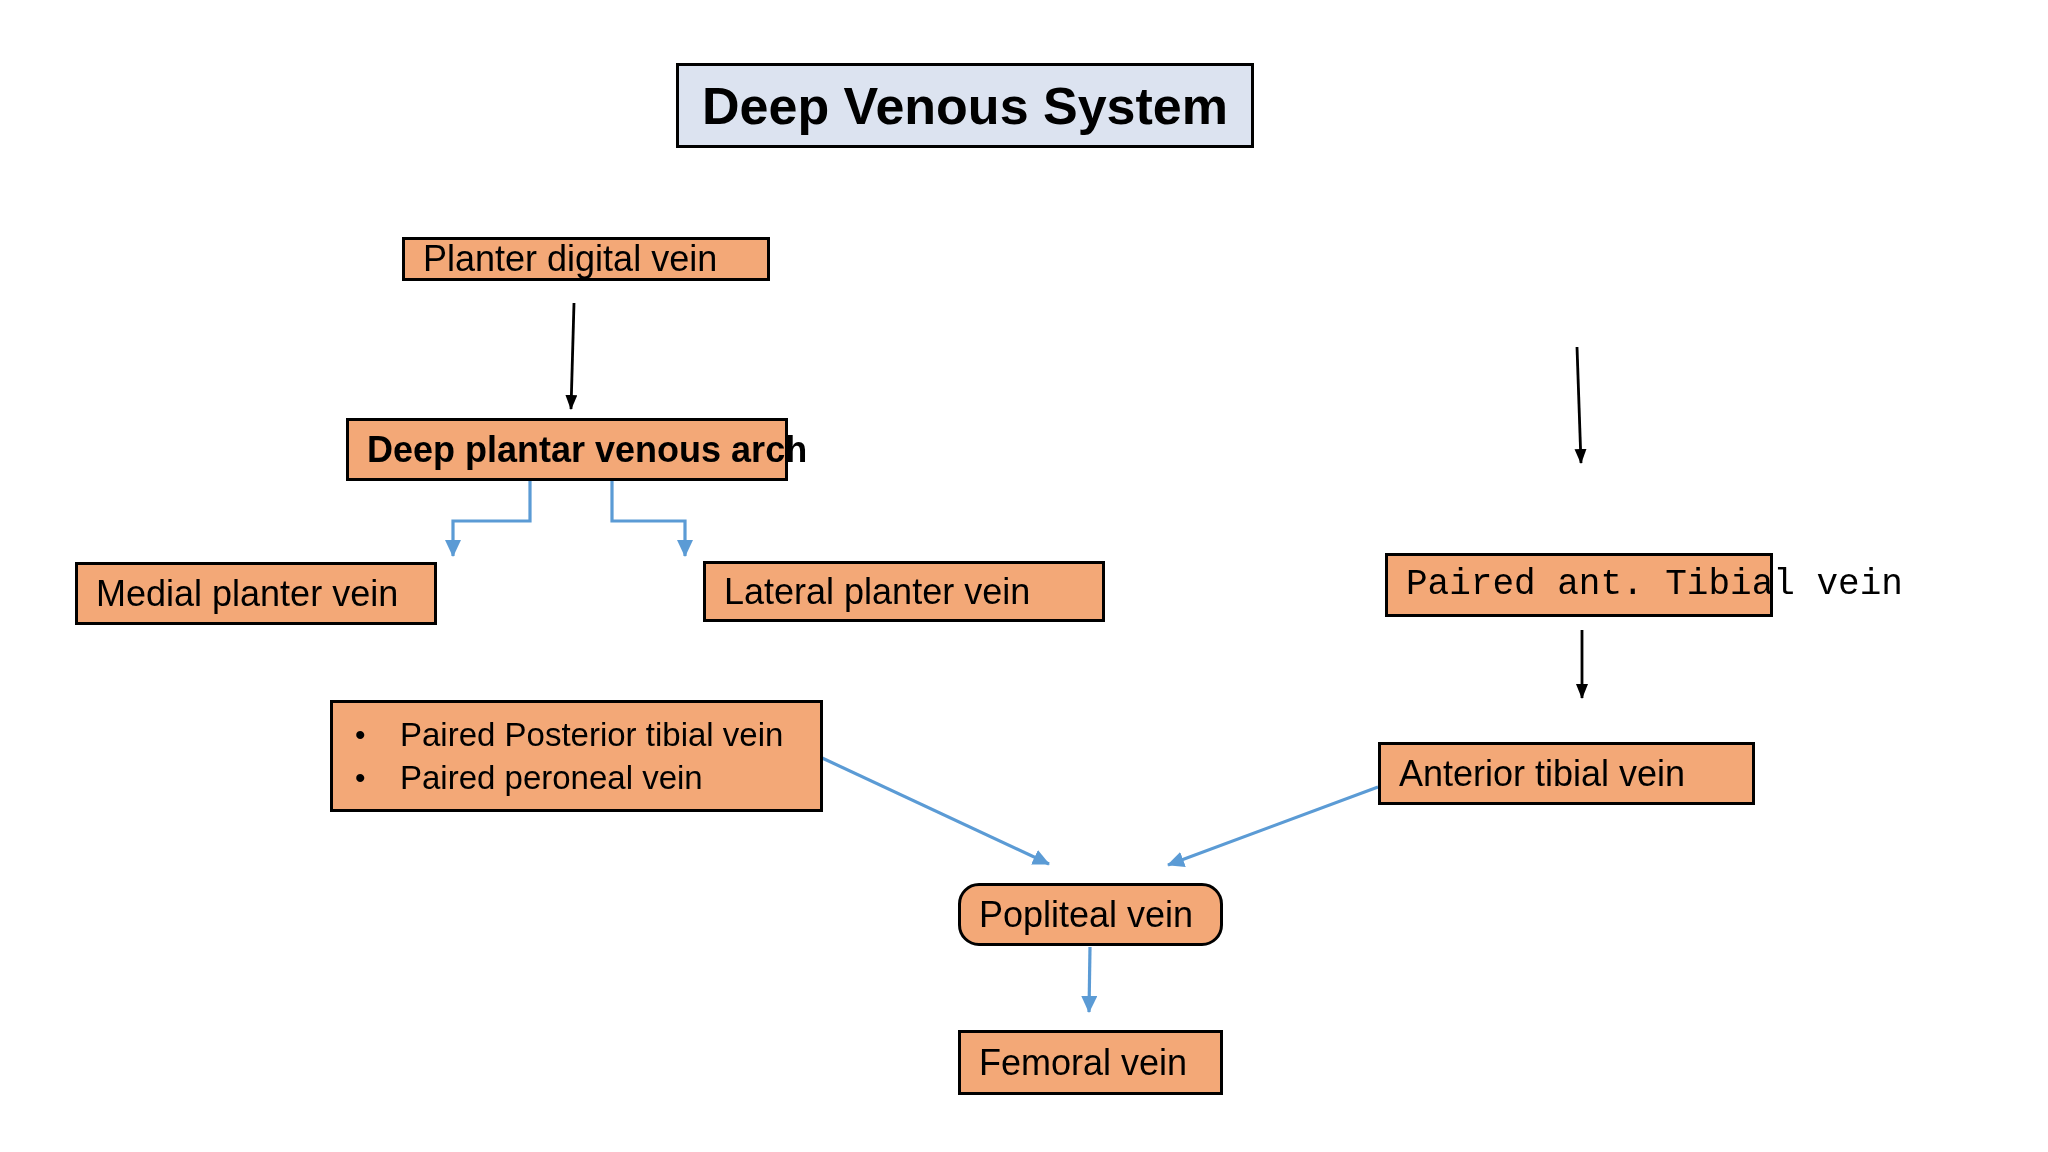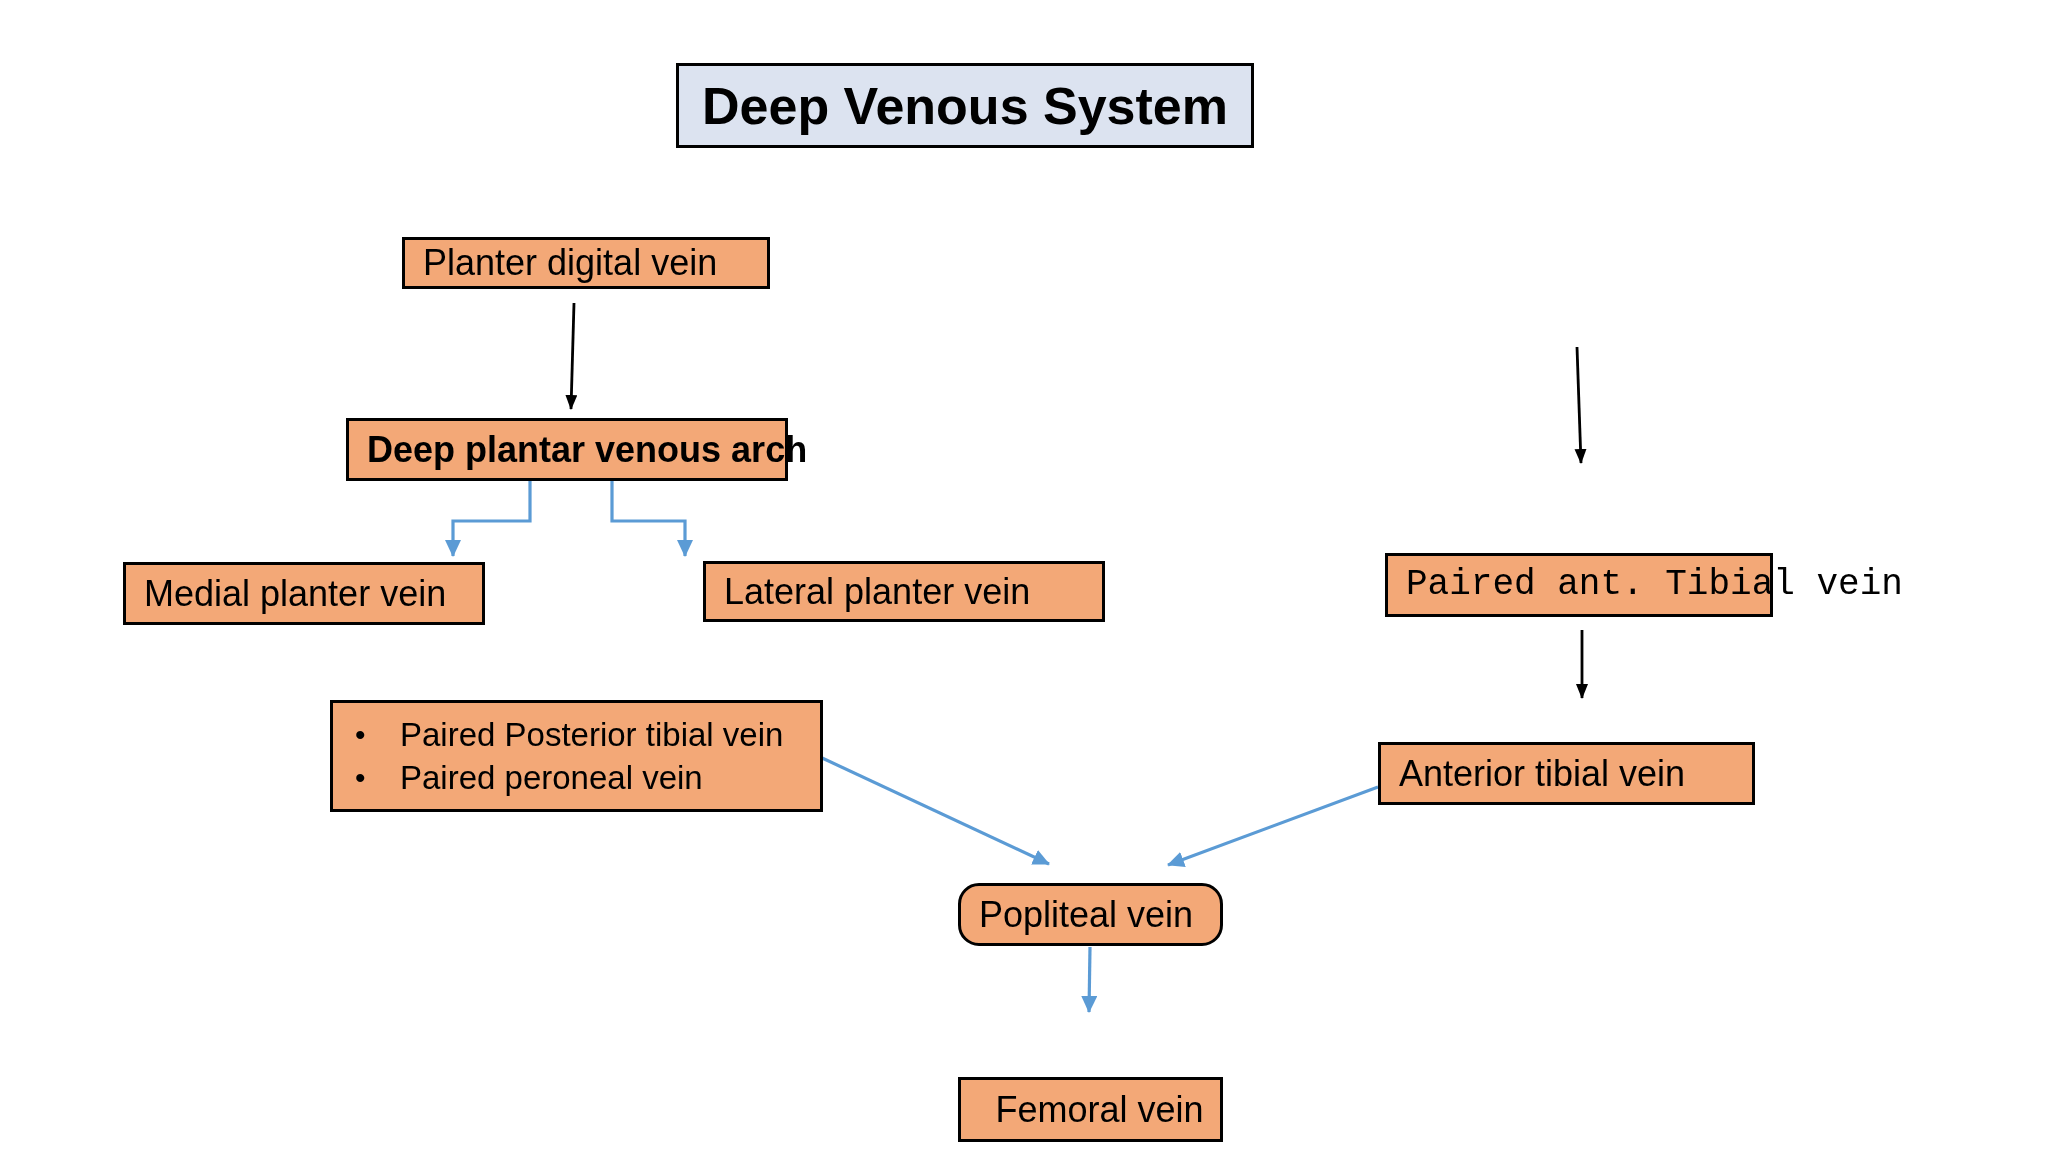--- a/index.html
+++ b/index.html
@@ -59,30 +59,30 @@
   }
   .bullet-row { display: flex; align-items: center; }
   .bullet-marker { display: inline-block; width: 45px; font-size: 30px; }
   .edge-blue  { stroke: var(--arrow-blue, #5B9BD5); stroke-width: 3.2; fill: none; }
   .edge-black { stroke: var(--arrow-black, #000000); stroke-width: 2.8; fill: none; }
   .head-blue  { fill: var(--arrow-blue, #5B9BD5); }
   .head-black { fill: var(--arrow-black, #000000); }
 
   
   #n-title            { left: 676px;  top: 63px;   width: 578px; height: 85px; }
-  #n-planter-digital  { left: 402px;  top: 237px;  width: 368px; height: 52px; }
+  #n-planter-digital  { left: 402px;  top: 237px;  width: 368px; height: 44px; }
   #n-deep-plantar     { left: 346px;  top: 418px;  width: 442px; height: 63px; font-weight: bold; }
-  #n-medial-planter   { left: 75px;   top: 562px;  width: 362px; height: 63px; margin-left: 48px; }
+  #n-medial-planter   { left: 75px;   top: 562px;  width: 362px; height: 63px; }
   #n-lateral-planter  { left: 703px;  top: 561px;  width: 402px; height: 61px; }
   #n-paired-group     { left: 330px;  top: 700px;  width: 493px; height: 112px; }
   #n-dorsalis-pedis   { left: 1400px; top: 255px;  width: 348px; height: 63px; }
   #n-paired-ant       { left: 1385px; top: 553px;  width: 388px; height: 64px; font-family: Liberation Mono, monospace; }
   #n-anterior-tibial  { left: 1378px; top: 742px;  width: 377px; height: 63px; }
   #n-popliteal        { left: 958px;  top: 883px;  width: 265px; height: 63px; border-radius: 21px; }
-  #n-femoral          { left: 958px;  top: 1077px; width: 265px; height: 65px; justify-content: center; }
+  #n-femoral          { left: 958px;  top: 1030px; width: 265px; height: 65px; }
 </style>
 </head>
 <body>
 
 <div id="canvas">
 
   <svg id="edges" viewBox="0 0 2048 1152" xmlns="http://www.w3.org/2000/svg">
     <defs>
       <marker id="mk-black" markerUnits="userSpaceOnUse" markerWidth="16" markerHeight="13" refX="14" refY="6" orient="auto">
         <path d="M0,0 L15,6 L0,12 Z" class="head-black"></path>

